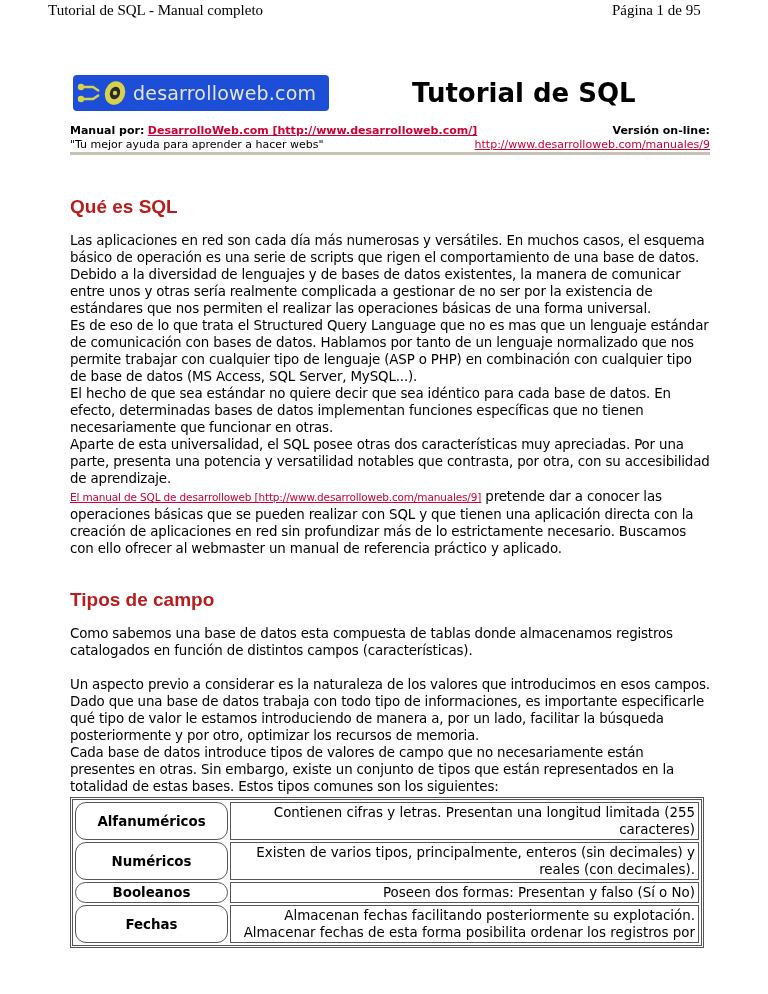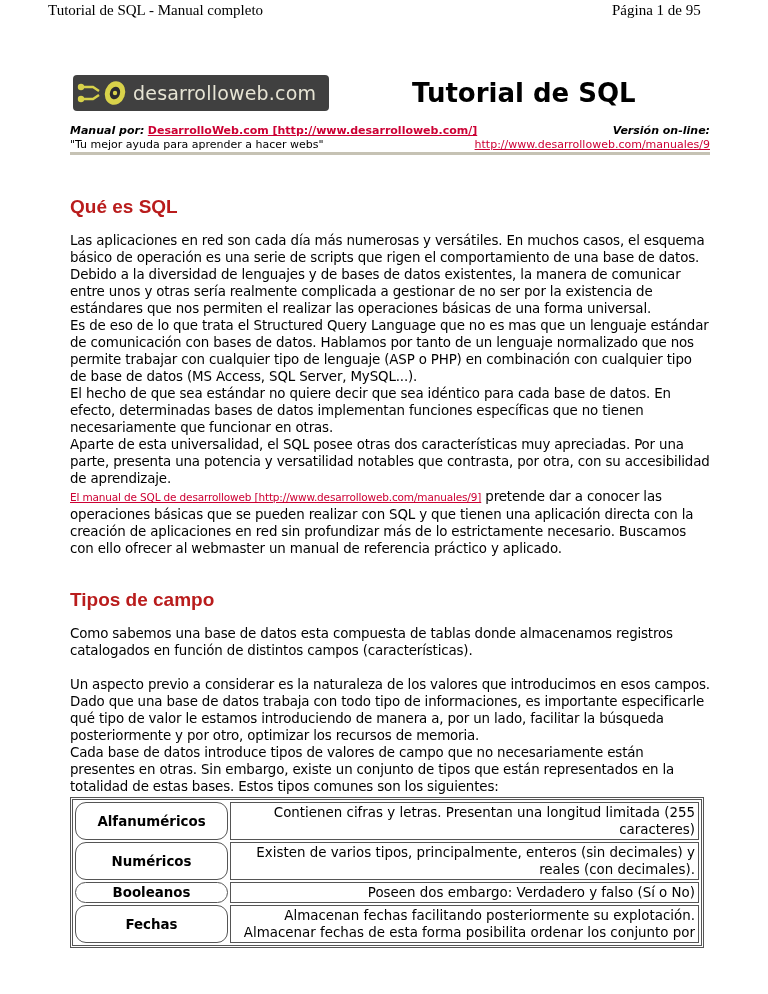--- a/index.html
+++ b/index.html
@@ -8,35 +8,35 @@
       position: absolute; top: 2px; left: 0; width: 768px; height: 20px;
       font-family: "Liberation Serif", serif; font-size: 15px; color: #000;
     }
     .print-header .left { position: absolute; left: 48px; top: 0; }
     .print-header .right { position: absolute; left: 612px; top: 0; }
 
     .page { position: absolute; left: 70px; top: 0; width: 640px; font-family: "DejaVu Sans", sans-serif; }
 
     .logo {
       position: absolute; left: 3px; top: 75px; width: 256px; height: 36px;
-      background: #404040; border-radius: 4px;
+      background: #1d4ed8; border-radius: 4px;
       display: flex; align-items: center;
     }
     .logo-mark { width: 58px; height: 36px; position: relative; }
     .logo-text {
       color: #e6e4d4; font-family: "DejaVu Sans", sans-serif; font-size: 19px;
       letter-spacing: 0.2px; margin-left: 2px;
     }
     .doc-title {
       position: absolute; left: 342px; top: 78px; font-size: 26px; font-weight: bold;
       font-family: "DejaVu Sans", sans-serif; color: #000; text-align: center;
     }
     .meta-left { position: absolute; left: 0; top: 124px; font-size: 11px; line-height: 14px; }
     .meta-right { position: absolute; right: 0; top: 124px; font-size: 11px; line-height: 14px; text-align: right; }
-    .meta-left b, .meta-right b { font-weight: bold; font-style: italic; }
+    .meta-left b, .meta-right b { font-weight: bold; }
     a.red { color: #cc0033; text-decoration: underline; }
     .rule { position: absolute; left: 0; top: 152px; width: 640px; height: 3px; background: #c6c2b4; }
 
     h2 {
       position: absolute; left: 0; margin: 0; font-size: 19px; font-weight: bold; color: #b91c1c;
       font-family: Liberation Sans, sans-serif;
     }
     p.body {
       position: absolute; left: 0; margin: 0; width: 640px;
       font-size: 13.4px; line-height: 17px; color: #000; letter-spacing: -0.15px;
@@ -109,21 +109,21 @@
         <tr>
       <td class="k" style="height:34px">Alfanuméricos</td>
       <td class="v">Contienen cifras y letras. Presentan una longitud limitada (255 caracteres)</td>
     </tr>
     <tr>
       <td class="k" style="height:34px">Numéricos</td>
       <td class="v">Existen de varios tipos, principalmente, enteros (sin decimales) y reales (con decimales).</td>
     </tr>
     <tr>
       <td class="k" style="height:17px">Booleanos</td>
-      <td class="v">Poseen dos embargo: Verdadero y falso (Sí o No)</td>
+      <td class="v">Poseen dos formas: Presentan y falso (Sí o No)</td>
     </tr>
     <tr>
       <td class="k" style="height:34px">Fechas</td>
-      <td class="v">Almacenan fechas facilitando posteriormente su explotación. Almacenar fechas de esta forma posibilita ordenar los conjunto por</td>
+      <td class="v">Almacenan fechas facilitando posteriormente su explotación. Almacenar fechas de esta forma posibilita ordenar los registros por</td>
     </tr>
   </tbody>
     </table>
 </div>
 
 </body></html>

